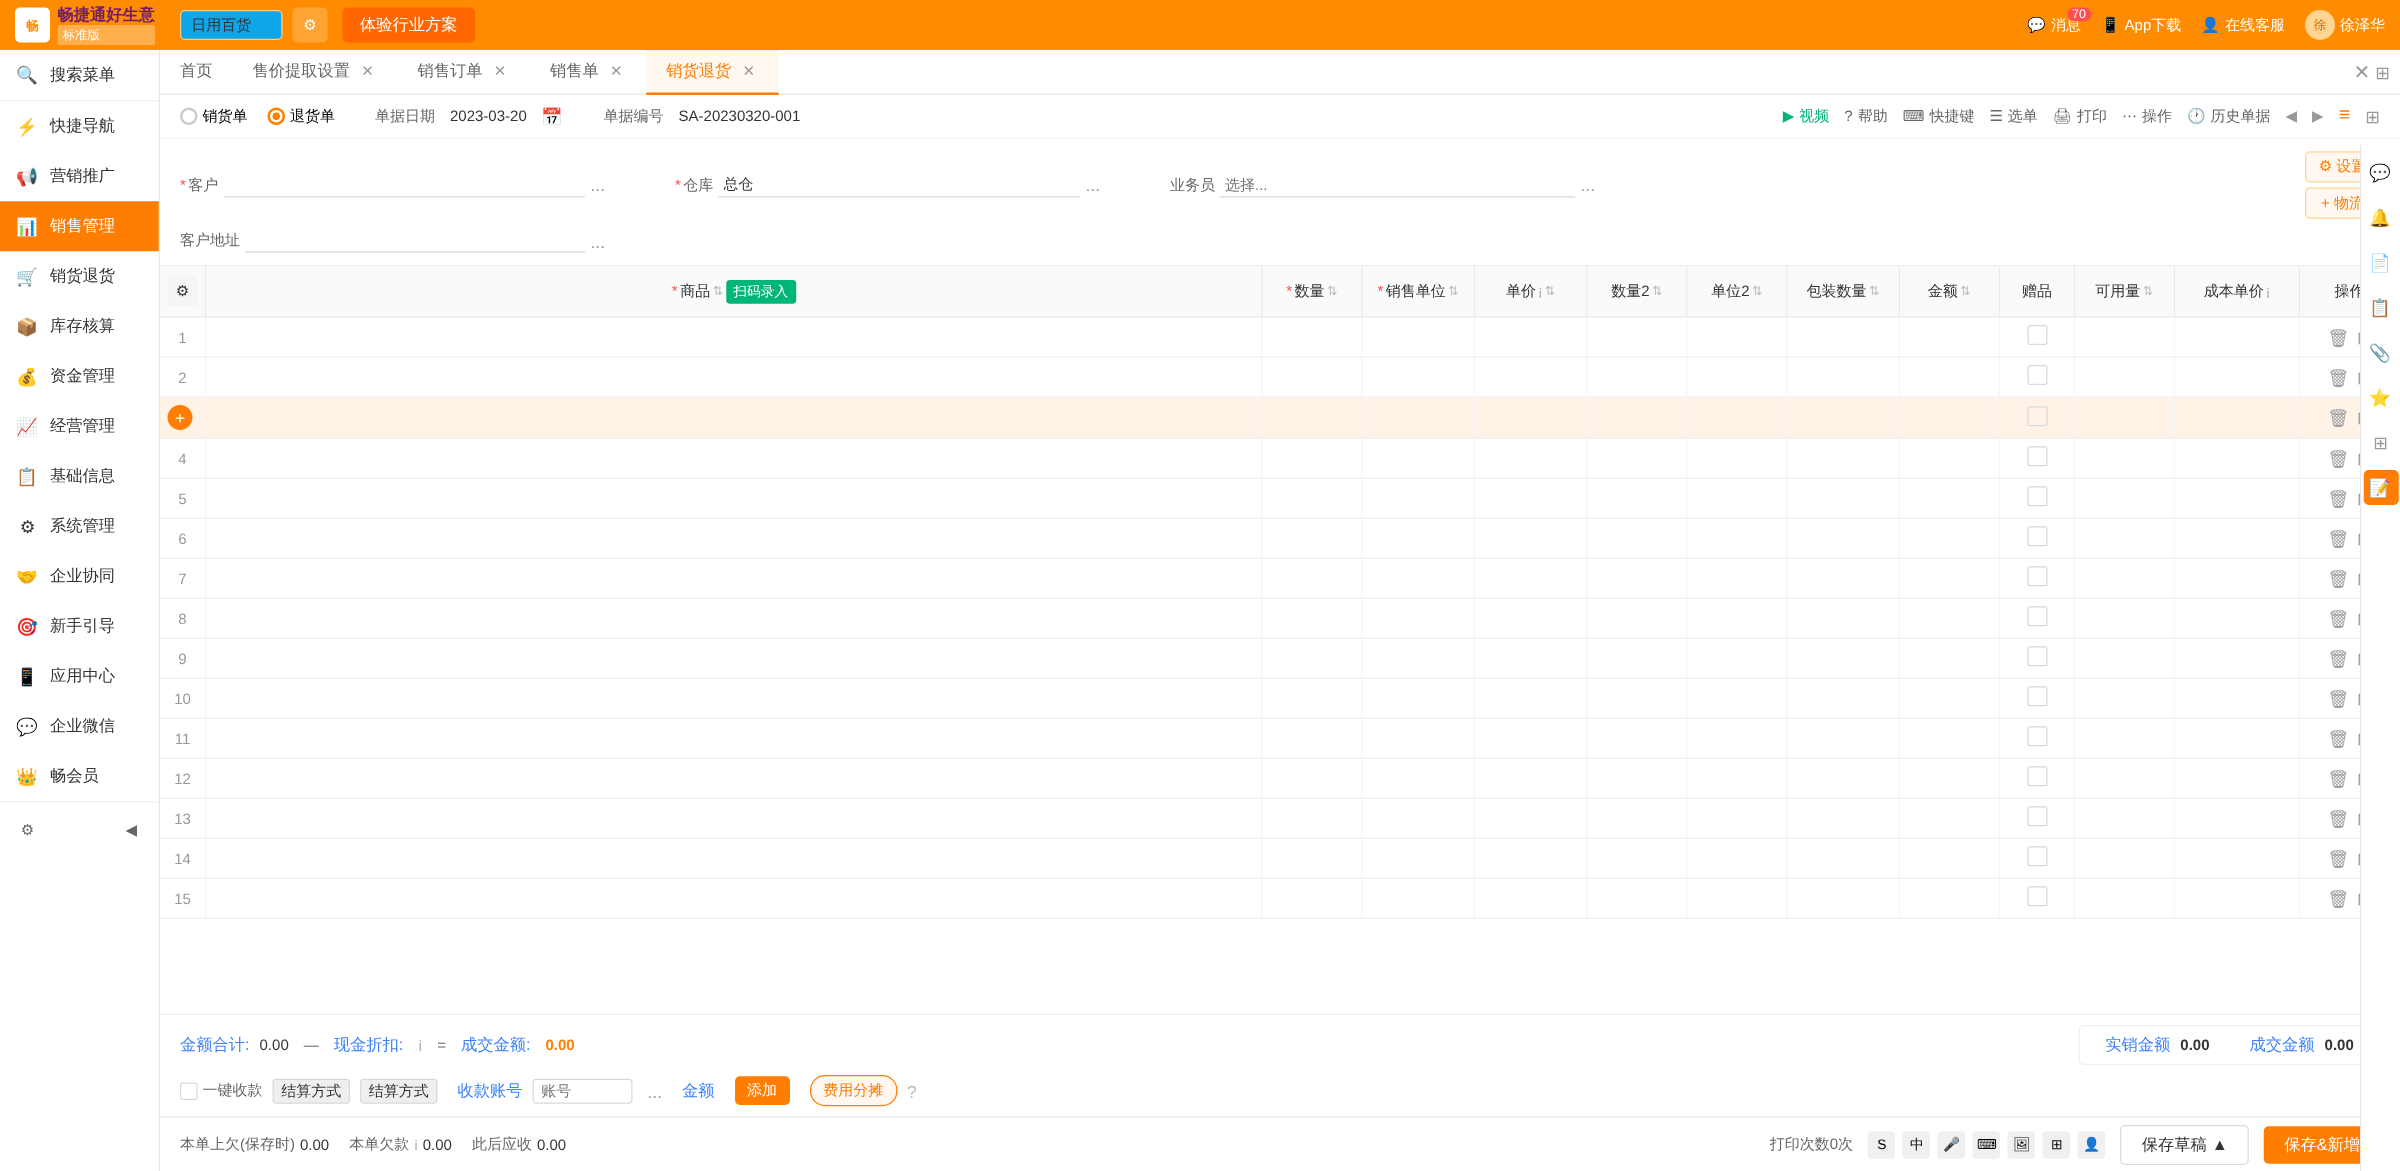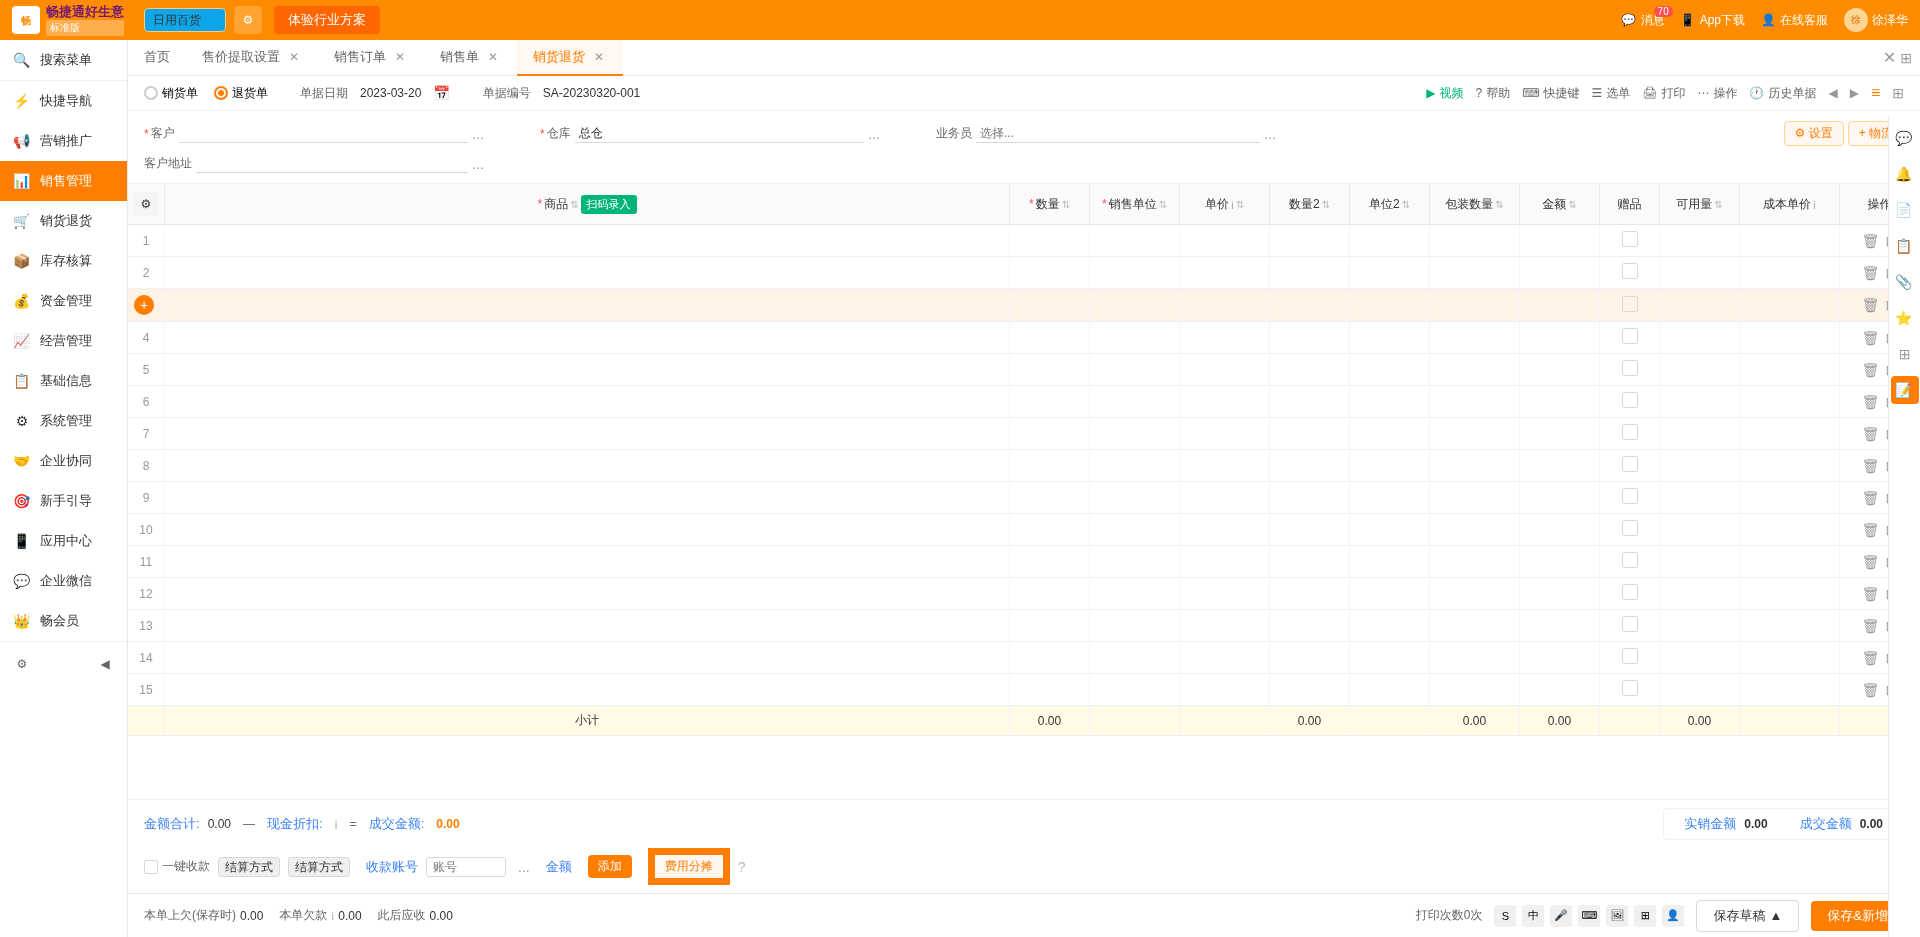--- a/index.html
+++ b/index.html
@@ -89,21 +89,21 @@
     .footer-row2 { display: flex; align-items: center; gap: 8px; }
     .footer-label { color: #3b82f6; font-size: 13px; }
     .footer-value { color: #333; font-size: 12px; }
     .minus-icon { color: #666; }
     .equals-icon { color: #666; }
     .transaction-amount { color: #ff7d00; font-weight: bold; }
     .checkbox-label { display: flex; align-items: center; gap: 4px; color: #666; font-size: 12px; cursor: pointer; }
     .small-checkbox { width: 14px; height: 14px; border: 1px solid #d9d9d9; border-radius: 2px; display: inline-block; }
     .select-input { border: 1px solid #d9d9d9; border-radius: 3px; padding: 2px 6px; font-size: 12px; color: #333; appearance: none; cursor: pointer; }
     .add-item-btn { background: #ff7d00; color: #fff; border: none; border-radius: 4px; padding: 3px 10px; font-size: 12px; cursor: pointer; }
-    .fee-split-btn { background: #fff; border: 7px solid #4d7c0f; border-radius: 0; padding: 3px 10px; font-size: 12px; cursor: pointer; color: #333; }
+    .fee-split-btn { background: #fff; border: 1px solid #4d7c0f; border-radius: 12px; padding: 3px 10px; font-size: 12px; cursor: pointer; color: #333; }
     .fee-split-btn.active { border-color: #ff7d00; color: #ff7d00; background: #fff7f0; }
     .help-icon { color: #bbb; font-size: 14px; cursor: pointer; }
 
     
     .bottom-bar { height: 44px; background: #fff; border-top: 1px solid #e8e8e8; display: flex; align-items: center; padding: 0 16px; gap: 16px; flex-shrink: 0; }
     .bottom-stat { display: flex; align-items: center; gap: 4px; font-size: 12px; color: #666; }
     .bottom-stat-val { color: #333; }
     .print-info { color: #666; font-size: 12px; }
     .input-method-bar { display: flex; align-items: center; gap: 6px; }
     .im-icon { width: 22px; height: 22px; border-radius: 3px; background: #f0f0f0; display: flex; align-items: center; justify-content: center; font-size: 11px; cursor: pointer; }
@@ -329,21 +329,21 @@
               <span class="required-star">*</span>
               <span class="form-label">仓库</span>
               <input type="text" class="form-input" value="总仓" style="min-width: 120px;">
               <span class="form-dots">...</span>
             </div>
             <div class="form-field" style="max-width:340px;margin-left:40px;">
               <span class="form-label">业务员</span>
               <input type="text" class="form-input" placeholder="选择..." style="min-width: 160px;">
               <span class="form-dots">...</span>
             </div>
-            <div style="margin-left:auto;display:flex;flex-direction:row;gap:4px;justify-content:flex-end;">
+            <div style="margin-left:auto;display:flex;flex-direction:column;gap:4px;justify-content:flex-end;">
               <button class="settings-btn">⚙ 设置</button>
               <button class="add-logistics-btn">+ 物流</button>
             </div>
           </div>
           <div class="form-row" style="gap:16px;margin-top:8px;">
             <div class="form-field" style="max-width:340px;">
               <span class="form-label">客户地址</span>
               <input type="text" class="form-input" style="min-width: 200px;">
               <span class="form-dots">...</span>
             </div>
@@ -817,35 +817,20 @@
       </td>
       <td></td>
       <td></td>
       <td>
         <div class="action-icons">
           <span class="action-icon">🗑</span>
           <span class="action-icon">⊞</span>
         </div>
       </td>
     </tr>
-                <tr class="subtotal-row">
-    <td></td>
-    <td class="subtotal-label">小计</td>
-    <td>0.00</td>
-    <td></td>
-    <td></td>
-    <td>0.00</td>
-    <td></td>
-    <td>0.00</td>
-    <td>0.00</td>
-    <td></td>
-    <td>0.00</td>
-    <td></td>
-    <td></td>
-  </tr>
               </tbody>
           </table>
         </div>
 
         <div class="page-footer">
           <div class="footer-row1">
             <span class="footer-label">金额合计:</span>
             <span class="footer-value">0.00</span>
             <span class="minus-icon" style="margin:0 4px;">—</span>
             <span class="footer-label">现金折扣:</span>

